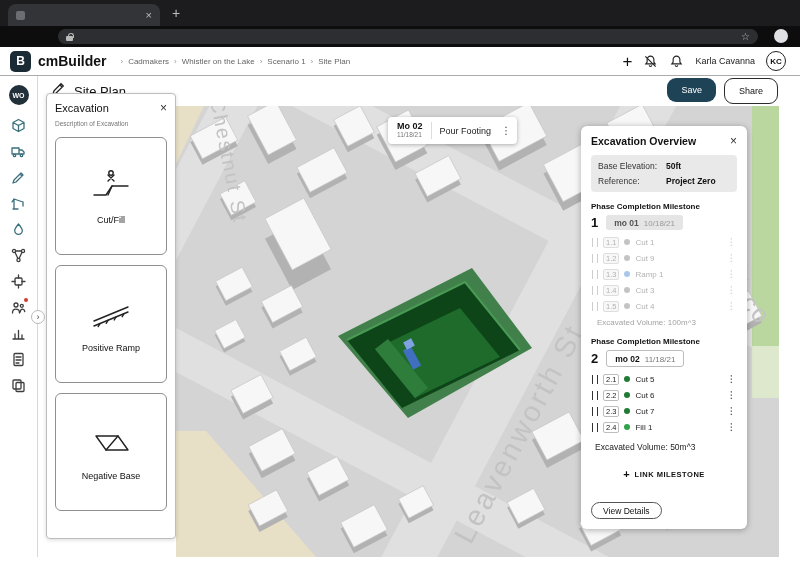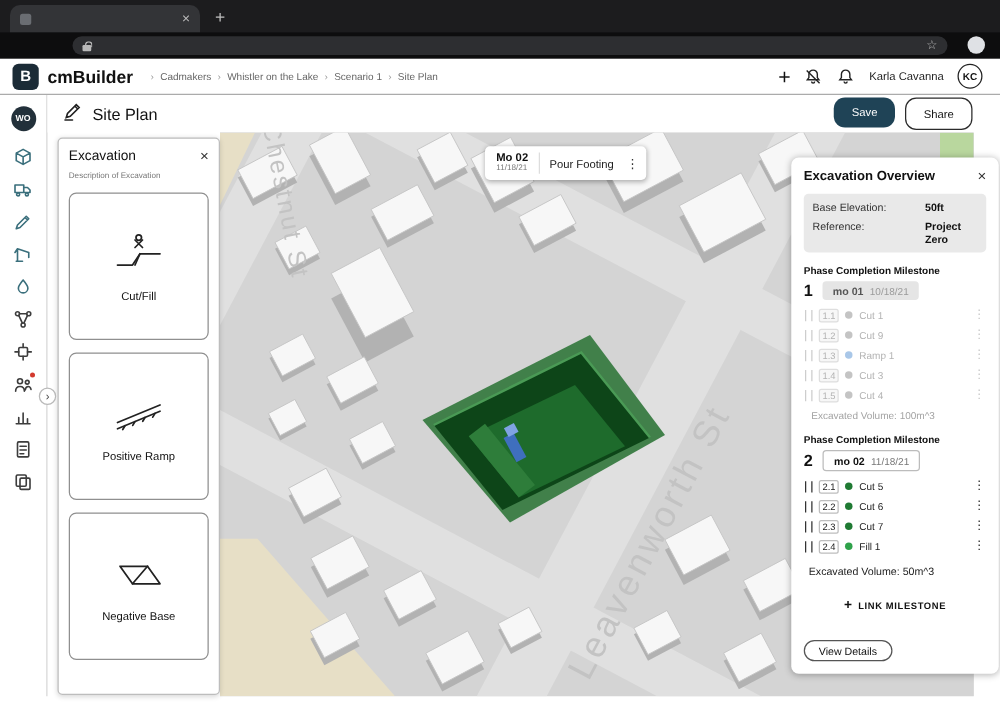--- a/index.html
+++ b/index.html
@@ -72,41 +72,41 @@
   .timeline-badge { position:absolute; left:388px; top:117px; height:27px; background:#fff; border-radius:4px;
                     box-shadow:0 1px 4px rgba(0,0,0,.3); display:flex; align-items:center; padding:0 6px 0 9px; z-index:6; }
   .tb-col { display:flex; flex-direction:column; line-height:1.05; }
   .tb-ms { font-size:9px; font-weight:bold; color:#111; }
   .tb-date { font-size:6.5px; color:#777; }
   .tb-div { width:1px; height:17px; background:#ddd; margin:0 8px; }
   .tb-task { font-size:9px; color:#222; }
   .tb-kebab { font-size:10px; color:#333; margin-left:10px; }
 
   
-  .excav { position:absolute; left:46px; top:110px; width:130px; height:446px; background:#fff;
+  .excav { position:absolute; left:46px; top:93px; width:130px; height:446px; background:#fff;
            border:1px solid #bdbdbd; border-radius:4px; box-shadow:0 1px 4px rgba(0,0,0,.15);
            padding:8px 8px; z-index:4; }
   .ex-head { display:flex; align-items:center; }
   .ex-title { font-size:11px; color:#111; }
   .ex-close { margin-left:auto; font-size:12px; color:#333; line-height:1; }
   .ex-sub { font-size:6.5px; color:#777; margin-top:6px; }
   .tool-card { margin-top:10px; height:118px; border:1px solid #8f8f8f; border-radius:6px;
                display:flex; flex-direction:column; align-items:center; justify-content:center; gap:12px; background:#fff; }
   .tool-card svg { width:46px; height:36px; stroke:#222; fill:none; stroke-width:1.4; stroke-linecap:round; stroke-linejoin:round; }
   .tool-label { font-size:9px; color:#111; }
 
   
-  .ovr { position:absolute; left:633px; top:126px; width:166px; background:#fff; border-radius:6px;
+  .ovr { position:absolute; left:581px; top:126px; width:166px; background:#fff; border-radius:6px;
          box-shadow:0 1px 6px rgba(0,0,0,.3); padding:9px 10px 10px; z-index:6; }
   .ov-head { display:flex; align-items:center; }
   .ov-title { font-size:10.5px; font-weight:bold; color:#111; }
   .ov-close { margin-left:auto; font-size:12px; color:#333; line-height:1; }
   .infobox { margin-top:8px; background:#e9e9e9; border-radius:4px; padding:6px 7px;
              display:grid; grid-template-columns:68px 1fr; row-gap:5px; font-size:8.5px; color:#333; }
-  .infoval { font-weight:bold; color:#111;margin-left:22px; }
+  .infoval { font-weight:bold; color:#111; }
   .seclabel { font-size:8px; font-weight:bold; color:#111; margin-top:10px; }
   .ms-head { display:flex; align-items:center; gap:8px; margin-top:4px; }
   .ms-num { font-size:13px; font-weight:bold; color:#111; }
   .ms-badge { display:flex; align-items:baseline; gap:5px; padding:2.5px 8px; border-radius:3px; }
   .ms-badge.past { background:#e5e5e5; }
   .ms-badge.past .ms-b-label { color:#555; } .ms-badge.past .ms-b-date { color:#9a9a9a; }
   .ms-badge.active { background:#fff; border:1px solid #bcbcbc; }
   .ms-badge.active .ms-b-label { color:#111; } .ms-badge.active .ms-b-date { color:#777; }
   .ms-b-label { font-size:8.5px; font-weight:bold; }
   .ms-b-date { font-size:8px; }

